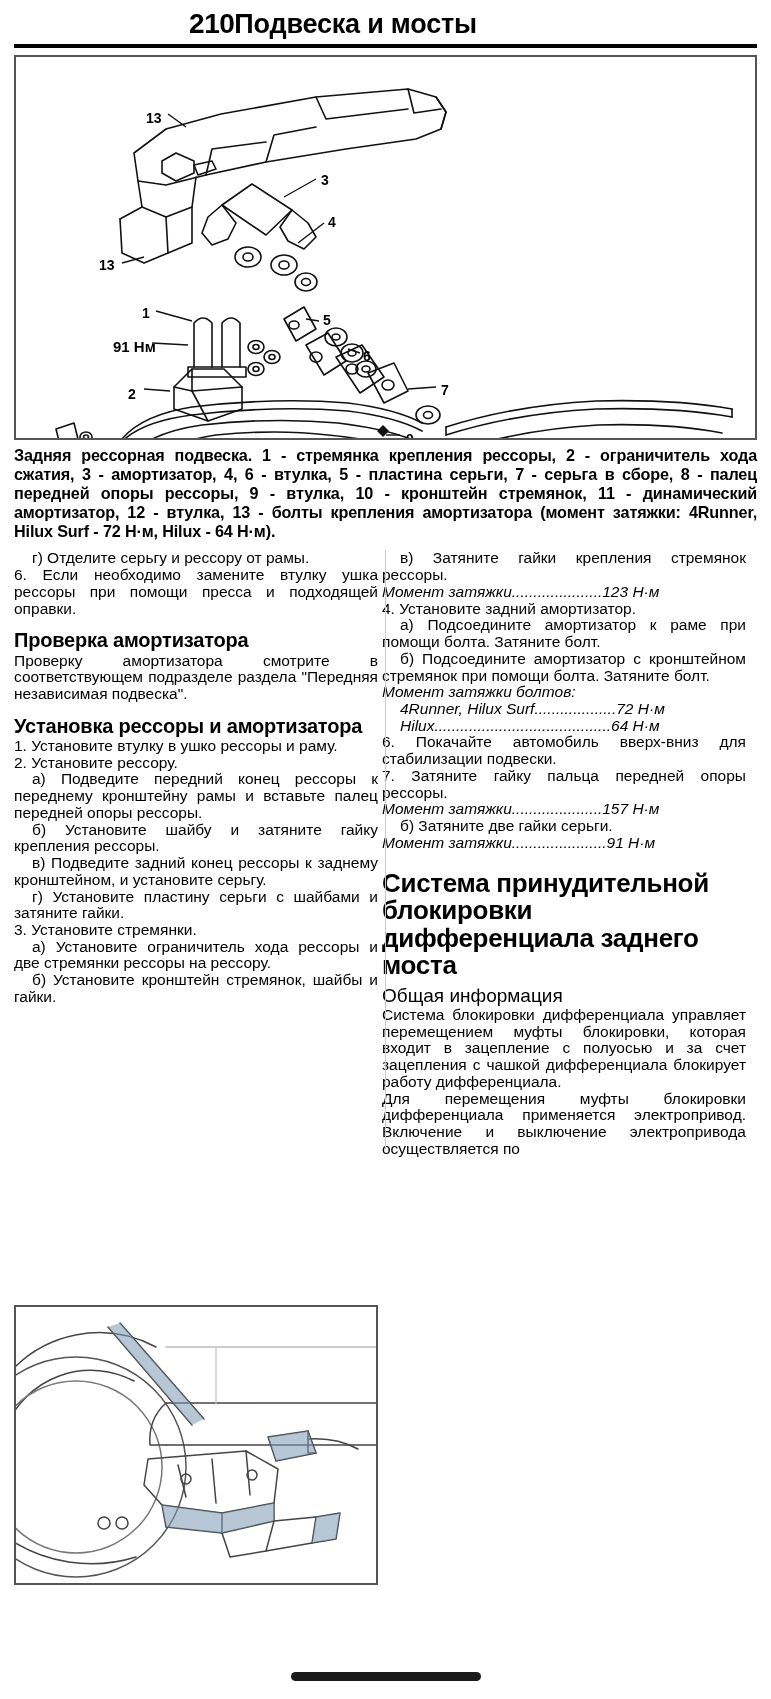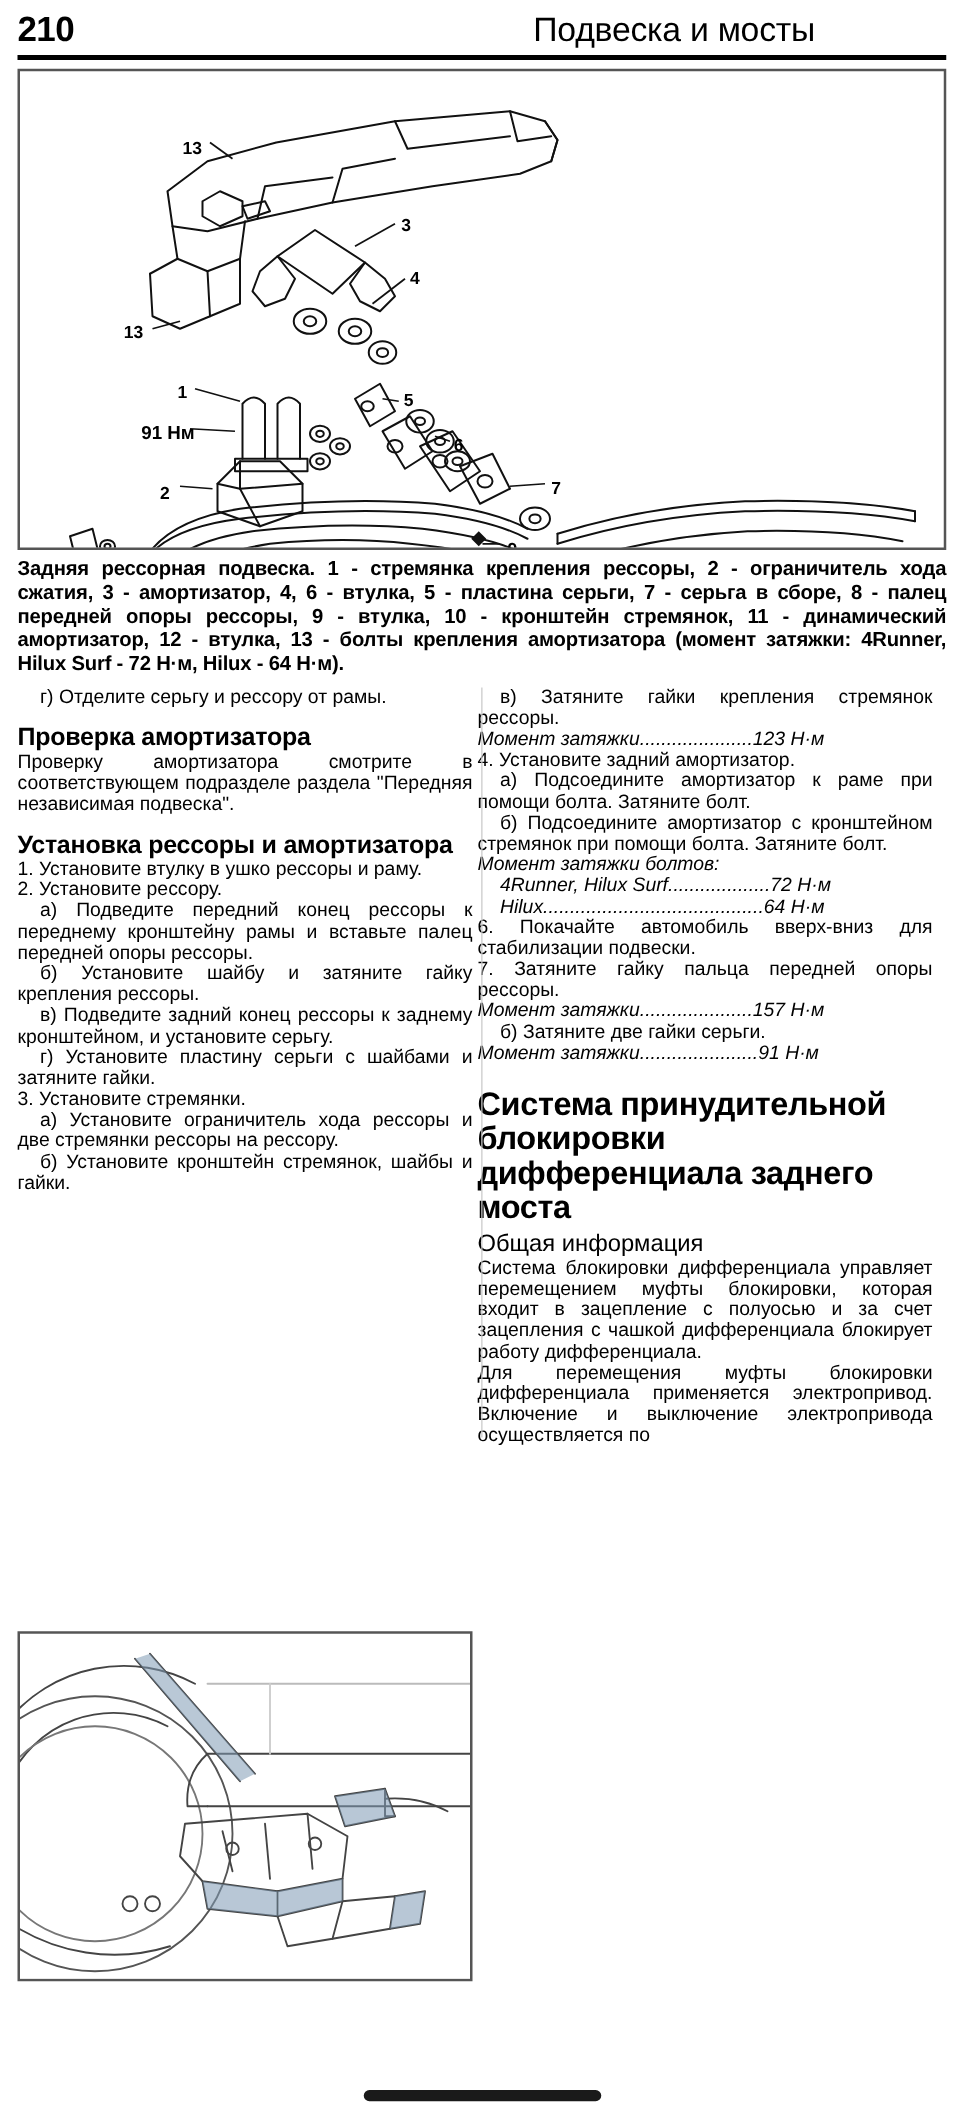--- a/index.html
+++ b/index.html
@@ -17,32 +17,32 @@
     height: 1699px;
     padding: 0 14px;
   }
 
   
   .header {
     position: relative;
     height: 40px;
     display: flex;
     align-items: flex-end;
-    justify-content: space-between;
+    justify-content: center;
     padding-bottom: 2px;
   }
   .page-number {
     font-size: 28px;
     font-weight: bold;
     letter-spacing: -0.5px;
     line-height: 1;
   }
   .header-title {
     font-size: 27px;
-    font-weight: normal;
+    font-weight: bold;
     line-height: 1;
     padding-right: 105px;
     letter-spacing: -0.2px;
   }
   .header-rule {
     height: 4px;
     background: #000;
     margin-top: 4px;
     margin-bottom: 7px;
   }
@@ -350,20 +350,21 @@
 
   </div>
 
   <div class="caption">Задняя рессорная подвеска. 1 - стремянка крепления рессоры, 2 - ограничитель хода сжатия, 3 - амортизатор, 4, 6 - втулка, 5 - пластина серьги, 7 - серьга в сборе, 8 - палец передней опоры рессоры, 9 - втулка, 10 - кронштейн стремянок, 11 - динамический амортизатор, 12 - втулка, 13 - болты крепления амортизатора (момент затяжки: 4Runner, Hilux Surf - 72 Н·м, Hilux - 64 Н·м).</div>
 
   <div class="columns">
     <div class="col-divider"></div>
 
     <div class="col">
       <p class="body indent">г) Отделите серьгу и рессору от рамы.</p>
+      <p class="body">6. Если необходимо замените втулку ушка рессоры при помощи пресса и подходящей оправки.</p>
 
       <h2 class="sub">Проверка амортизатора</h2>
       <p class="body">Проверку амортизатора смотрите в соответствующем подразделе раздела "Передняя независимая подвеска".</p>
 
       <h2 class="sub">Установка рессоры и амортизатора</h2>
       <p class="body">1. Установите втулку в ушко рессоры и раму.</p>
       <p class="body">2. Установите рессору.</p>
       <p class="body indent">а) Подведите передний конец рессоры к переднему кронштейну рамы и вставьте палец передней опоры рессоры.</p>
       <p class="body indent">б) Установите шайбу и затяните гайку крепления рессоры.</p>
       <p class="body indent">в) Подведите задний конец рессоры к заднему кронштейном, и установите серьгу.</p>

